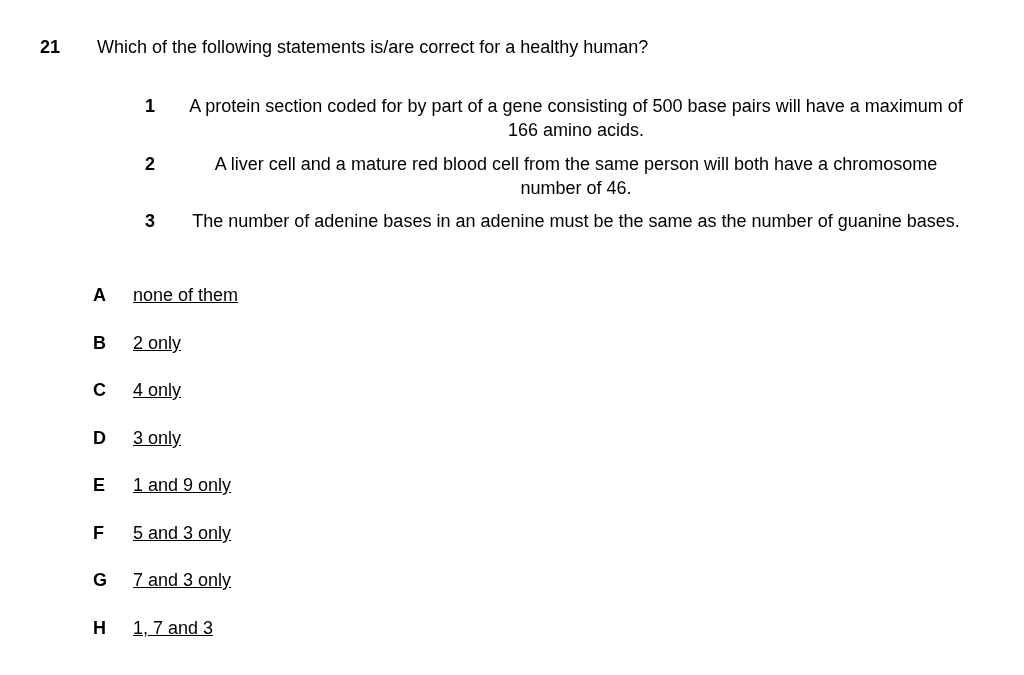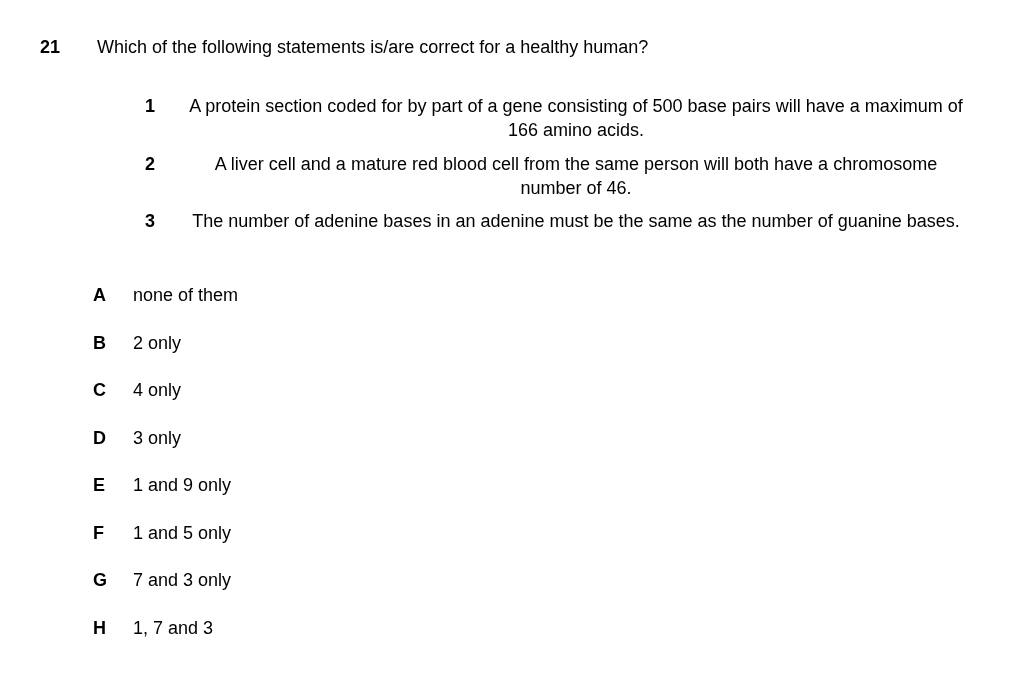--- a/index.html
+++ b/index.html
@@ -5,21 +5,21 @@
   html, body { margin:0; padding:0; background:#ffffff; }
   body { width:1024px; height:675px; position:relative; overflow:hidden;
          font-family:"Liberation Sans", sans-serif; color:#000; }
   .qnum { position:absolute; left:40px; top:37px; font-size:18px; font-weight:bold; }
   .qtext { position:absolute; left:97px; top:37px; font-size:18px; }
   .stmt { position:absolute; left:145px; width:820px; font-size:18px; line-height:23.5px; }
   .stmt .n { position:absolute; left:0; top:0; font-weight:bold; }
   .stmt .t { position:absolute; left:41px; top:0; width:780px;text-align:center; }
   .opt { position:absolute; left:93px; font-size:18px; height:22px; }
   .opt .l { position:absolute; left:0; top:0; font-weight:bold; }
-  .opt .t { position:absolute; left:40px; top:0; white-space:nowrap; }
+  .opt .t { position:absolute; left:40px; top:0; white-space:nowrap;text-decoration:underline; }
 </style>
 </head>
 <body>
 
 <div class="qnum">21</div>
 <div class="qtext">Which of the following statements is/are correct for a healthy human?</div>
 
 <div class="stmt" style="top:95px;">
   <span class="n">1</span>
   <span class="t">A protein section coded for by part of a gene consisting of 500 base pairs will have a maximum of 166 amino acids.</span>
@@ -48,21 +48,21 @@
 <div class="opt" style="top:428px;">
   <span class="l">D</span>
   <span class="t">3 only</span>
 </div>
 <div class="opt" style="top:475px;">
   <span class="l">E</span>
   <span class="t">1 and 9 only</span>
 </div>
 <div class="opt" style="top:523px;">
   <span class="l">F</span>
-  <span class="t">1 and 5 only</span>
+  <span class="t">5 and 3 only</span>
 </div>
 <div class="opt" style="top:570px;">
   <span class="l">G</span>
   <span class="t">7 and 3 only</span>
 </div>
 <div class="opt" style="top:618px;">
   <span class="l">H</span>
   <span class="t">1, 7 and 3</span>
 </div>
 

